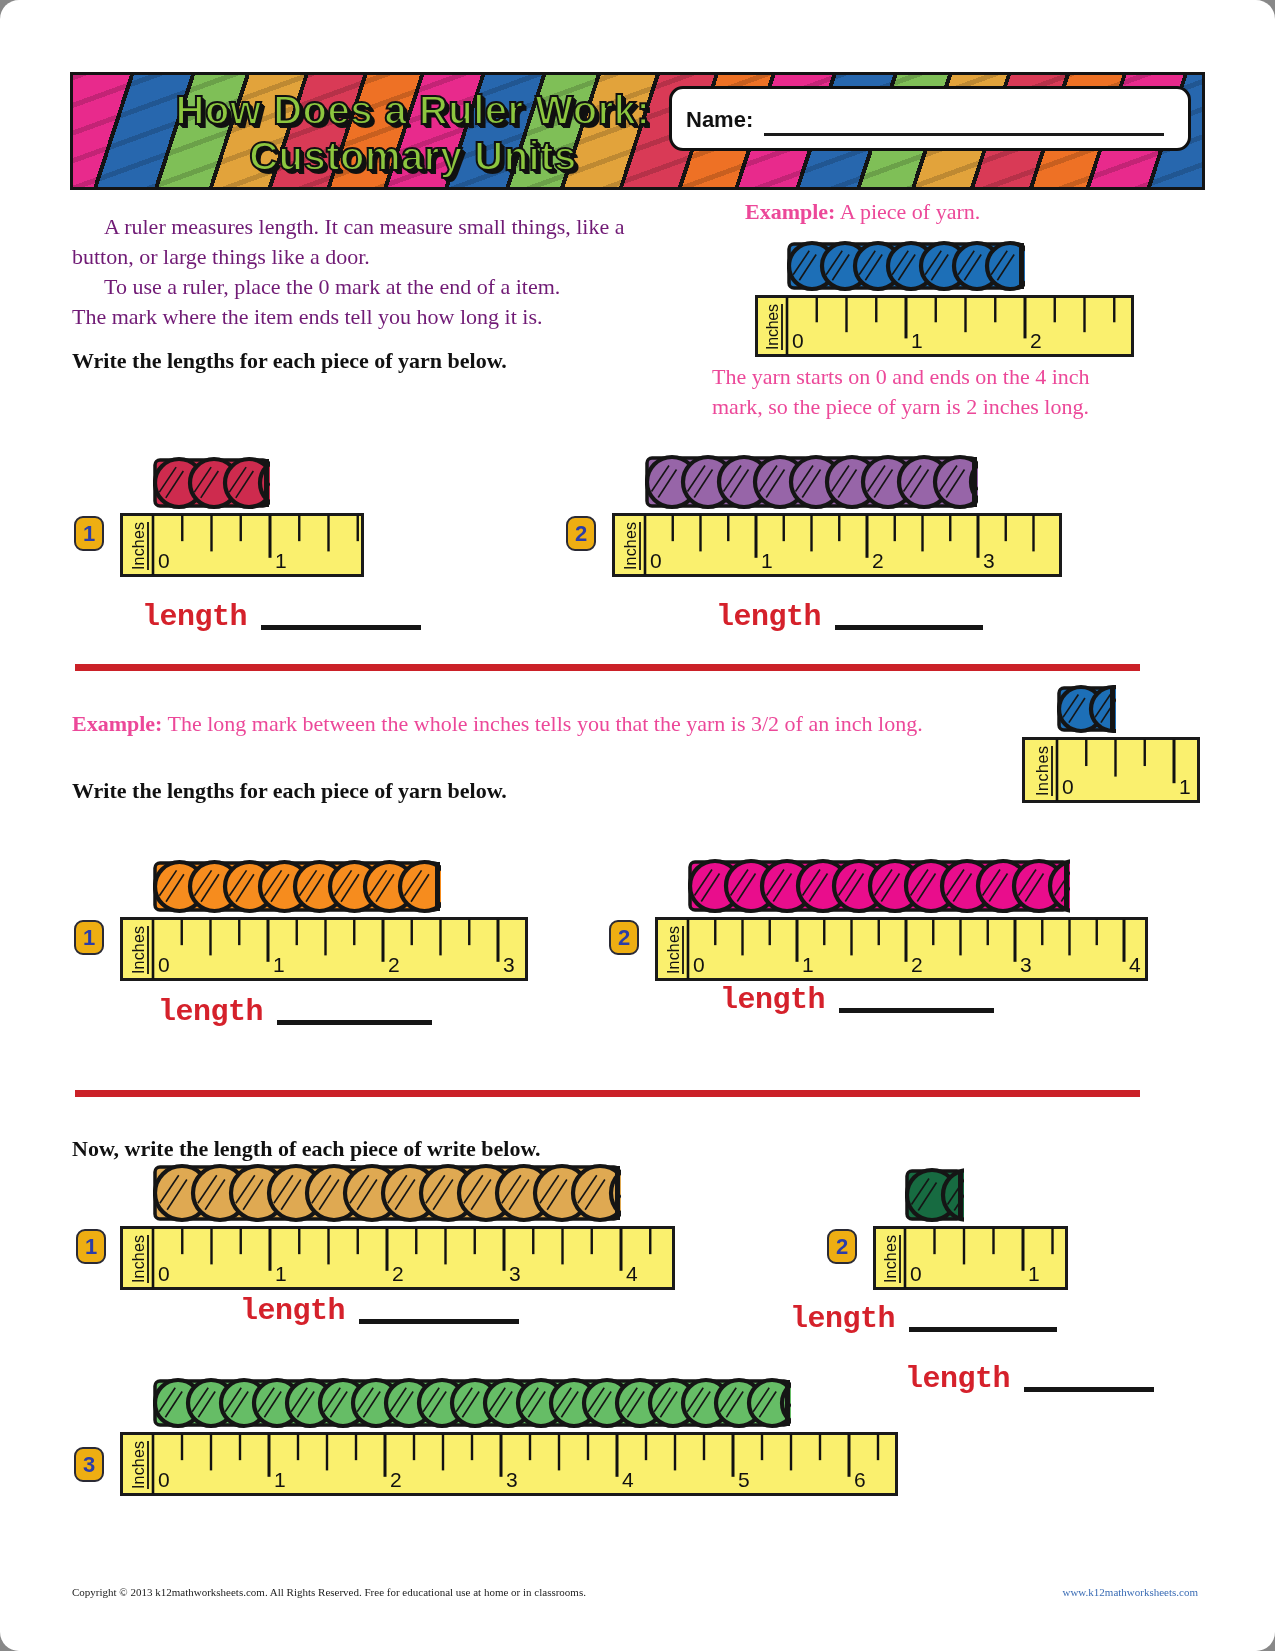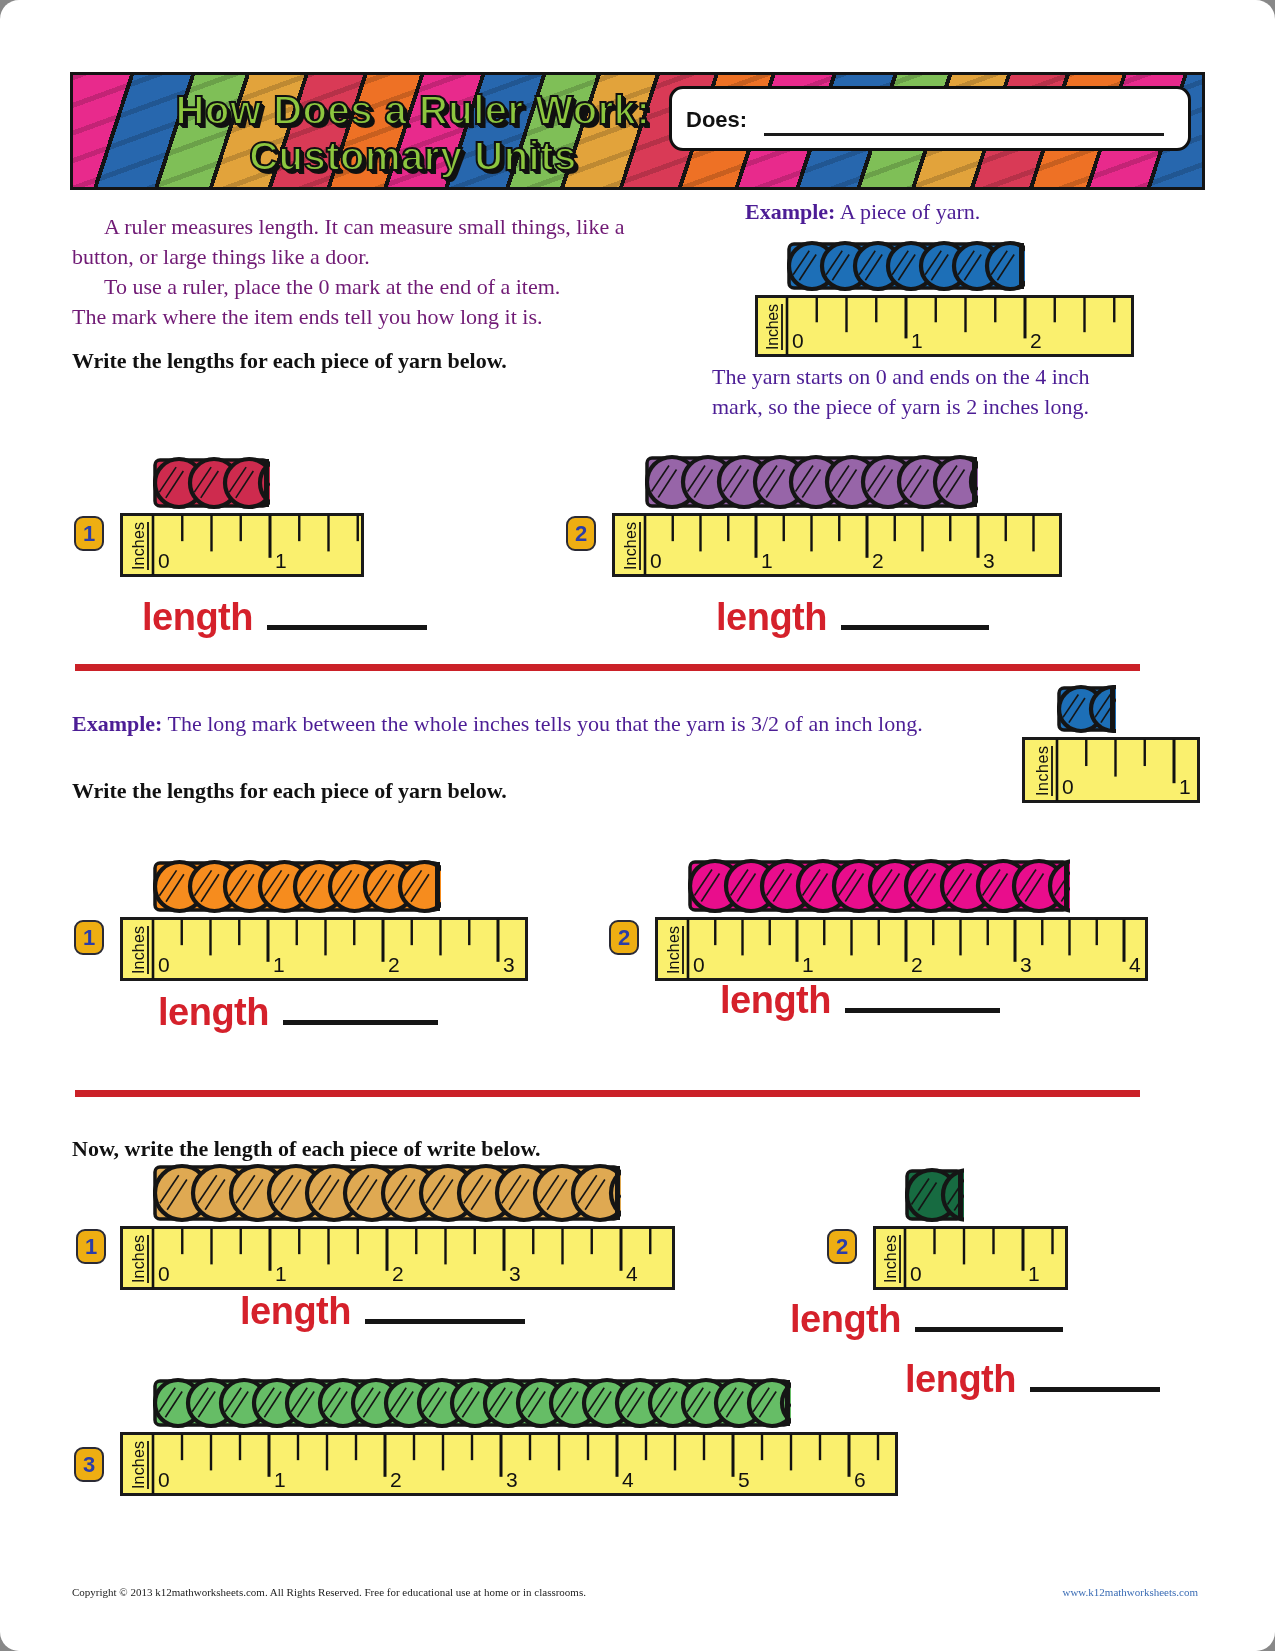--- a/index.html
+++ b/index.html
@@ -27,51 +27,51 @@
     border:3px solid #101010;border-radius:14px;box-sizing:border-box;}
   .namelabel{position:absolute;left:14px;top:18px;font-family:"Liberation Sans",sans-serif;
     font-weight:bold;font-size:22px;color:#111;}
   .nameline{position:absolute;left:92px;top:44px;width:400px;height:3px;background:#1a1a1a;}
 
   
   .serifblock{position:absolute;font-size:22px;line-height:30px;color:#701a75;white-space:nowrap;}
   .indent{padding-left:32px;}
   .boldserif{position:absolute;font-weight:bold;font-size:22px;color:#111;white-space:nowrap;}
   .exlabel b{font-weight:bold;}
-  .caption{position:absolute;font-size:22px;line-height:30px;color:#4c1d95;white-space:nowrap;}
+  .caption{position:absolute;font-size:22px;line-height:30px;color:#ec4899;white-space:nowrap;}
 
   
   .ruler{position:absolute;}
   .yarnimg{position:absolute;}
   .badge{position:absolute;width:30px;height:35px;background:#EEAE12;border:2.5px solid #2a2a35;
     border-radius:9px;box-sizing:border-box;display:flex;align-items:center;justify-content:center;
     font-family:"Liberation Sans",sans-serif;font-weight:bold;font-size:22px;color:#2B3DA8;}
   .divider{position:absolute;left:75px;width:1065px;height:7px;background:#CB2128;}
 
   .lengthrow{position:absolute;display:flex;align-items:flex-end;gap:14px;}
-  .lw{font-family:Liberation Sans, sans-serif;font-weight:bold;font-size:38px;line-height:34px;
+  .lw{font-family:Liberation Mono, monospace;font-weight:bold;font-size:30px;line-height:34px;
     color:#D5212B;letter-spacing:-0.5px;}
   .blank{height:5px;background:#151515;margin-bottom:4px;display:inline-block;}
 
   
   .footer{position:absolute;top:1586px;font-family:Liberation Serif, serif;font-size:11px;color:#1c1c1c;}
   .flink{color:#3a6cb5;text-decoration:none;}
 </style>
 </head>
 <body>
 
 <div class="page">
 
   <div class="banner">
     <div class="title">
       <div>How Does a Ruler Work:</div>
       <div>Customary Units</div>
     </div>
     <div class="namebox">
-      <span class="namelabel">Does:</span>
+      <span class="namelabel">Name:</span>
       <div class="nameline"></div>
     </div>
   </div>
 
   <div class="serifblock" style="left:72px;top:212px;">
     <div class="indent">A ruler measures length. It can measure small things, like a</div>
     <div>button, or large things like a door.</div>
     <div class="indent">To use a ruler, place the 0 mark at the end of a item.</div>
     <div>The mark where the item ends tell you how long it is.</div>
   </div>

